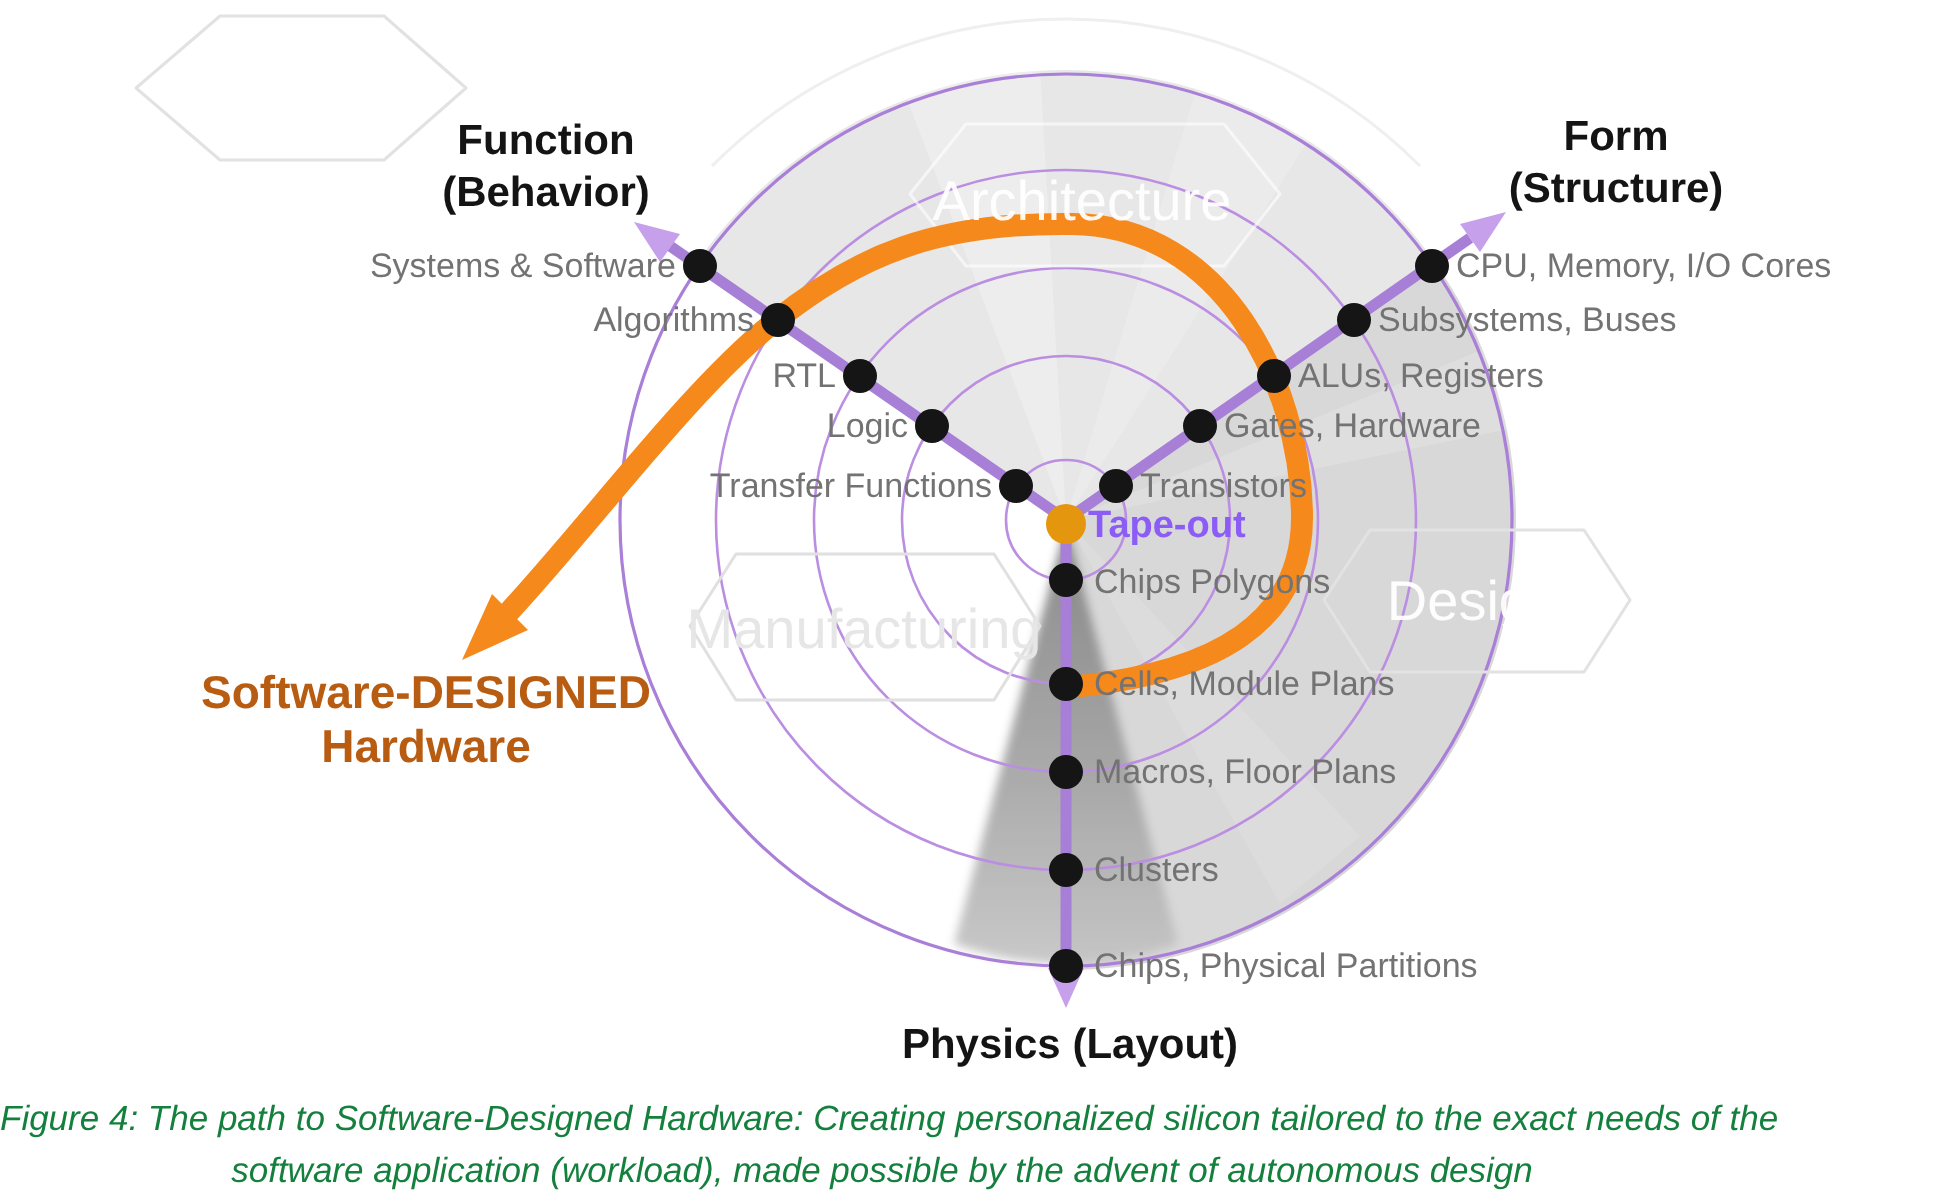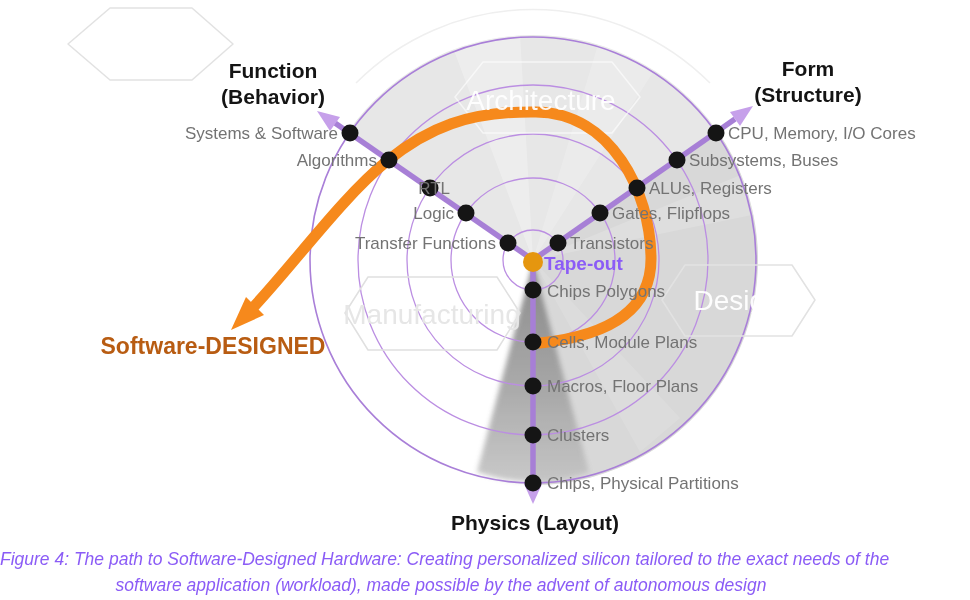--- a/index.html
+++ b/index.html
@@ -21,21 +21,21 @@
   .sector-label.manufacturing{color:#e6e6e6;}
   .tapeout{
     position:absolute;transform:translate(0,-50%);font-size:19px;font-weight:bold;
     color:#8b5cf6;white-space:nowrap;line-height:1;
   }
   .sdh{
     position:absolute;transform:translateX(-50%);text-align:center;
     font-size:23px;font-weight:bold;color:#bа5c12;color:#b85c12;line-height:27px;white-space:nowrap;
   }
   .caption{position:absolute;left:0;top:546px;width:882px;text-align:center;
-    font-size:17.5px;font-style:italic;color:#8b5cf6;line-height:26px;}
+    font-size:17.5px;font-style:italic;color:#15803d;line-height:26px;}
   .caption div{white-space:nowrap;}
 </style>
 </head>
 <body>
 
 <div class="stage">
 
   <svg width="970" height="540" viewBox="0 0 970 540">
     <defs>
       <clipPath id="discClip">
@@ -126,40 +126,41 @@
     <div>(Behavior)</div>
   </div>
   <div class="axis-title" style="left:808px;top:56px;">
     <div>Form</div>
     <div>(Structure)</div>
   </div>
   <div class="axis-title" style="left:535px;top:510px;">Physics (Layout)</div>
 
   <div class="lbl ra" style="left:338px;top:133px;">Systems &amp; Software</div>
   <div class="lbl ra" style="left:377px;top:160px;">Algorithms</div>
-  <div class="lbl ra" style="left:418px;top:188px;margin-left:32px;">RTL</div>
+  <div class="lbl ra" style="left:418px;top:188px;">RTL</div>
   <div class="lbl ra" style="left:454px;top:213px;">Logic</div>
   <div class="lbl ra" style="left:496px;top:243px;">Transfer Functions</div>
 
   <div class="lbl la" style="left:728px;top:133px;">CPU, Memory, I/O Cores</div>
   <div class="lbl la" style="left:689px;top:160px;">Subsystems, Buses</div>
   <div class="lbl la" style="left:649px;top:188px;">ALUs, Registers</div>
-  <div class="lbl la" style="left:612px;top:213px;">Gates, Flipflops</div>
+  <div class="lbl la" style="left:612px;top:213px;">Gates, Hardware</div>
   <div class="lbl la" style="left:570px;top:243px;">Transistors</div>
 
   <div class="lbl la" style="left:547px;top:291px;">Chips Polygons</div>
   <div class="lbl la" style="left:547px;top:342px;">Cells, Module Plans</div>
   <div class="lbl la" style="left:547px;top:386px;">Macros, Floor Plans</div>
   <div class="lbl la" style="left:547px;top:435px;">Clusters</div>
   <div class="lbl la" style="left:547px;top:483px;">Chips, Physical Partitions</div>
 
   <div class="tapeout" style="left:544px;top:263px;">Tape-out</div>
 
   <div class="sdh" style="left:213px;top:333px;">
     <div>Software-DESIGNED</div>
+    <div>Hardware</div>
   </div>
 
   <div class="caption">
     <div>Figure 4: The path to Software-Designed Hardware: Creating personalized silicon tailored to the exact needs of the</div>
     <div>software application (workload), made possible by the advent of autonomous design</div>
   </div>
 
 </div>
 
 </body></html>

